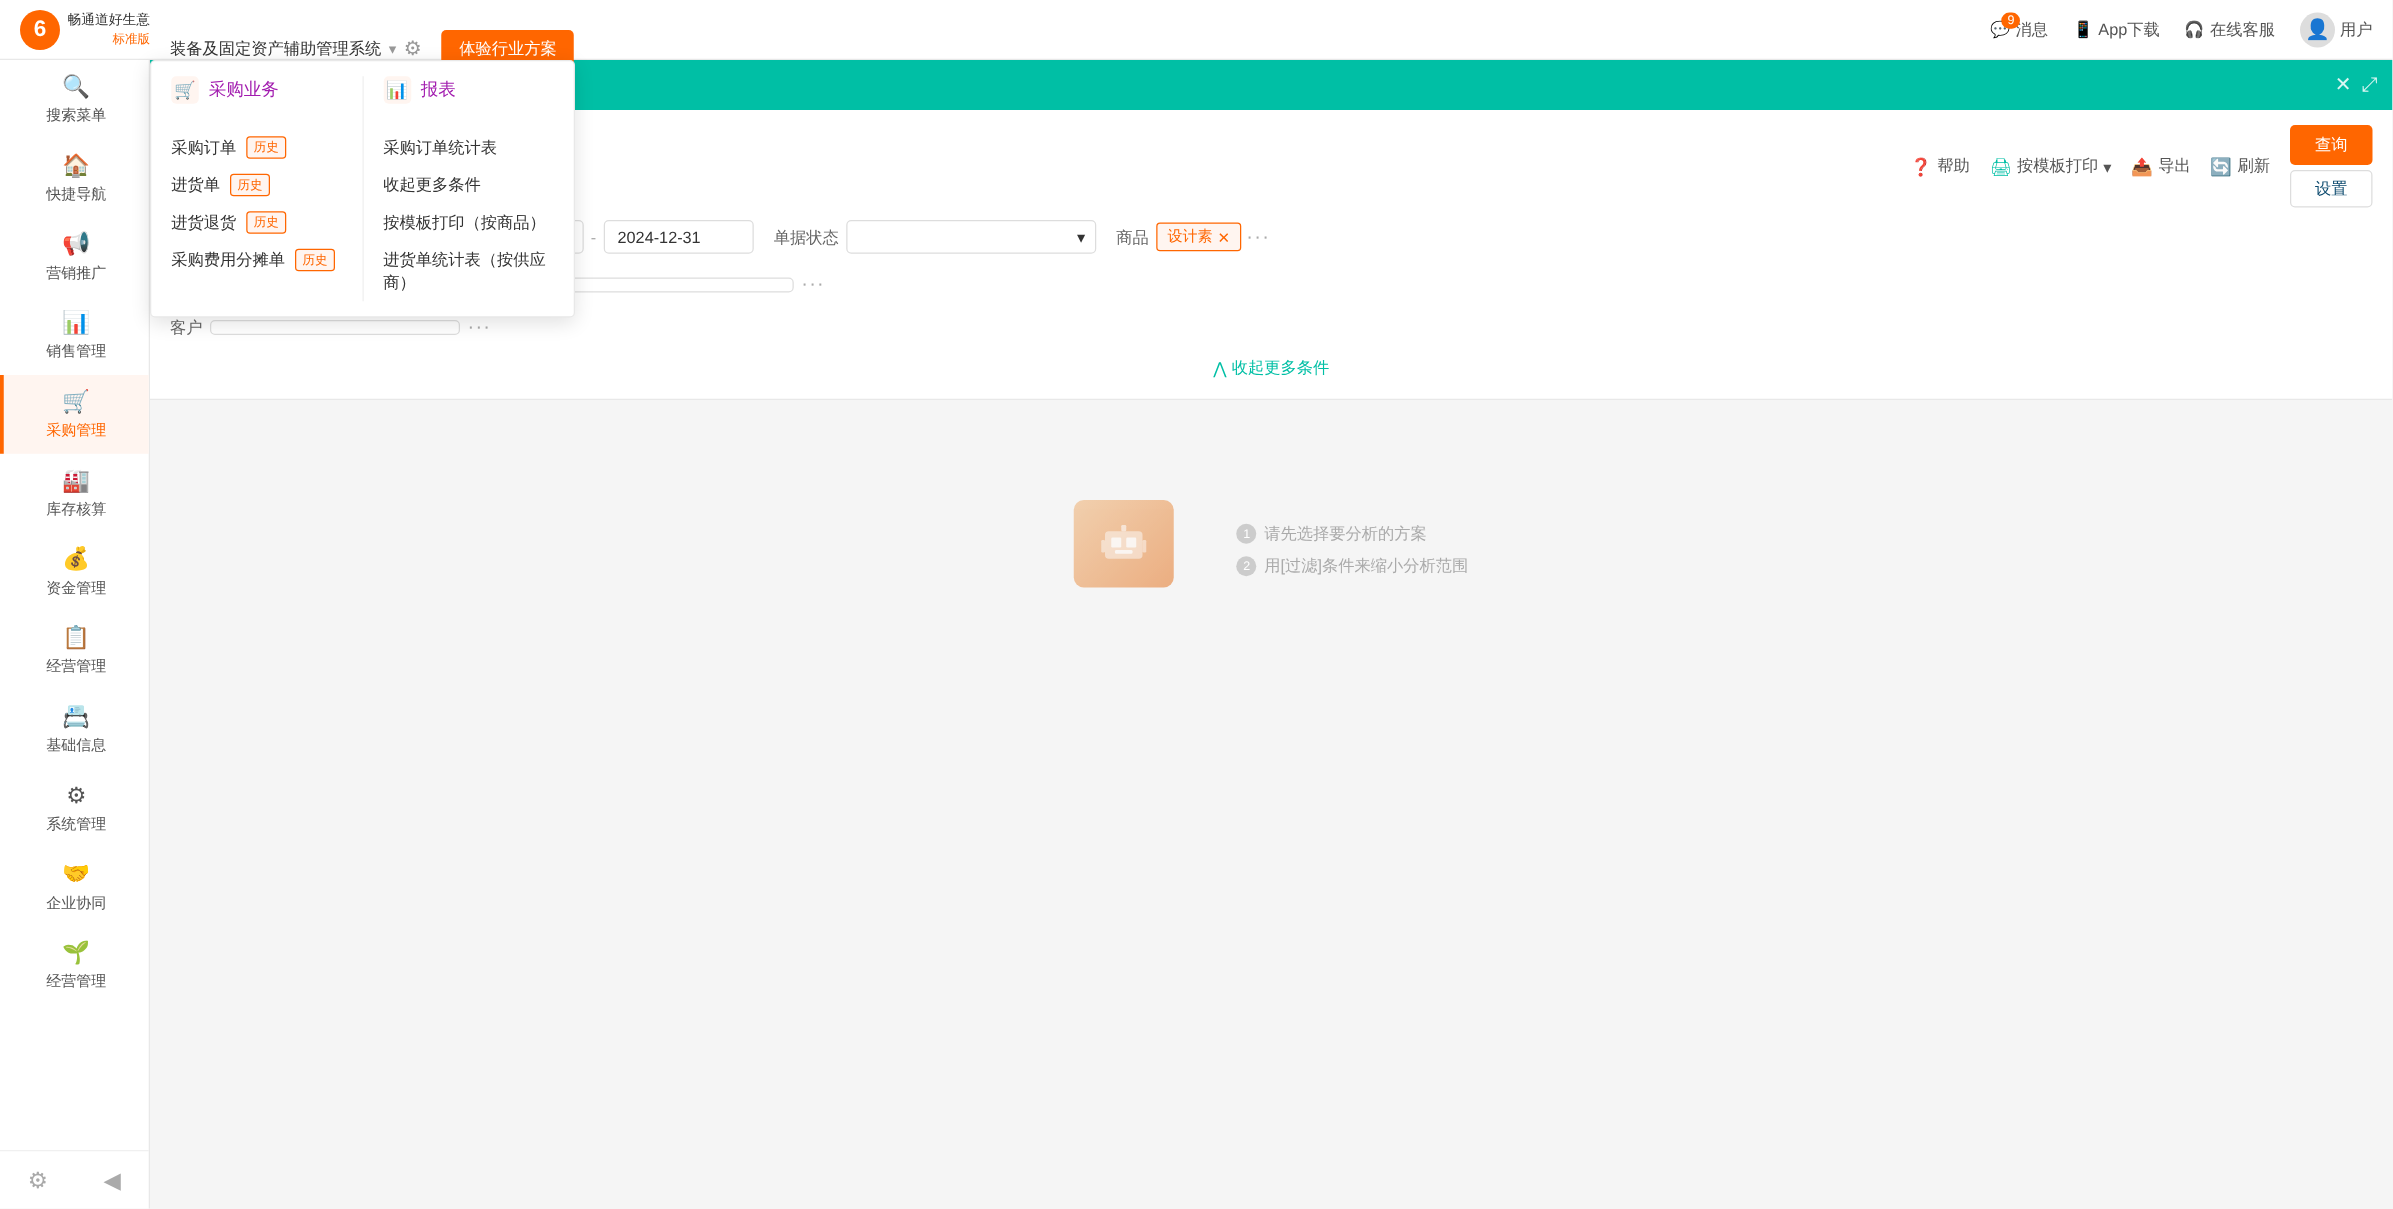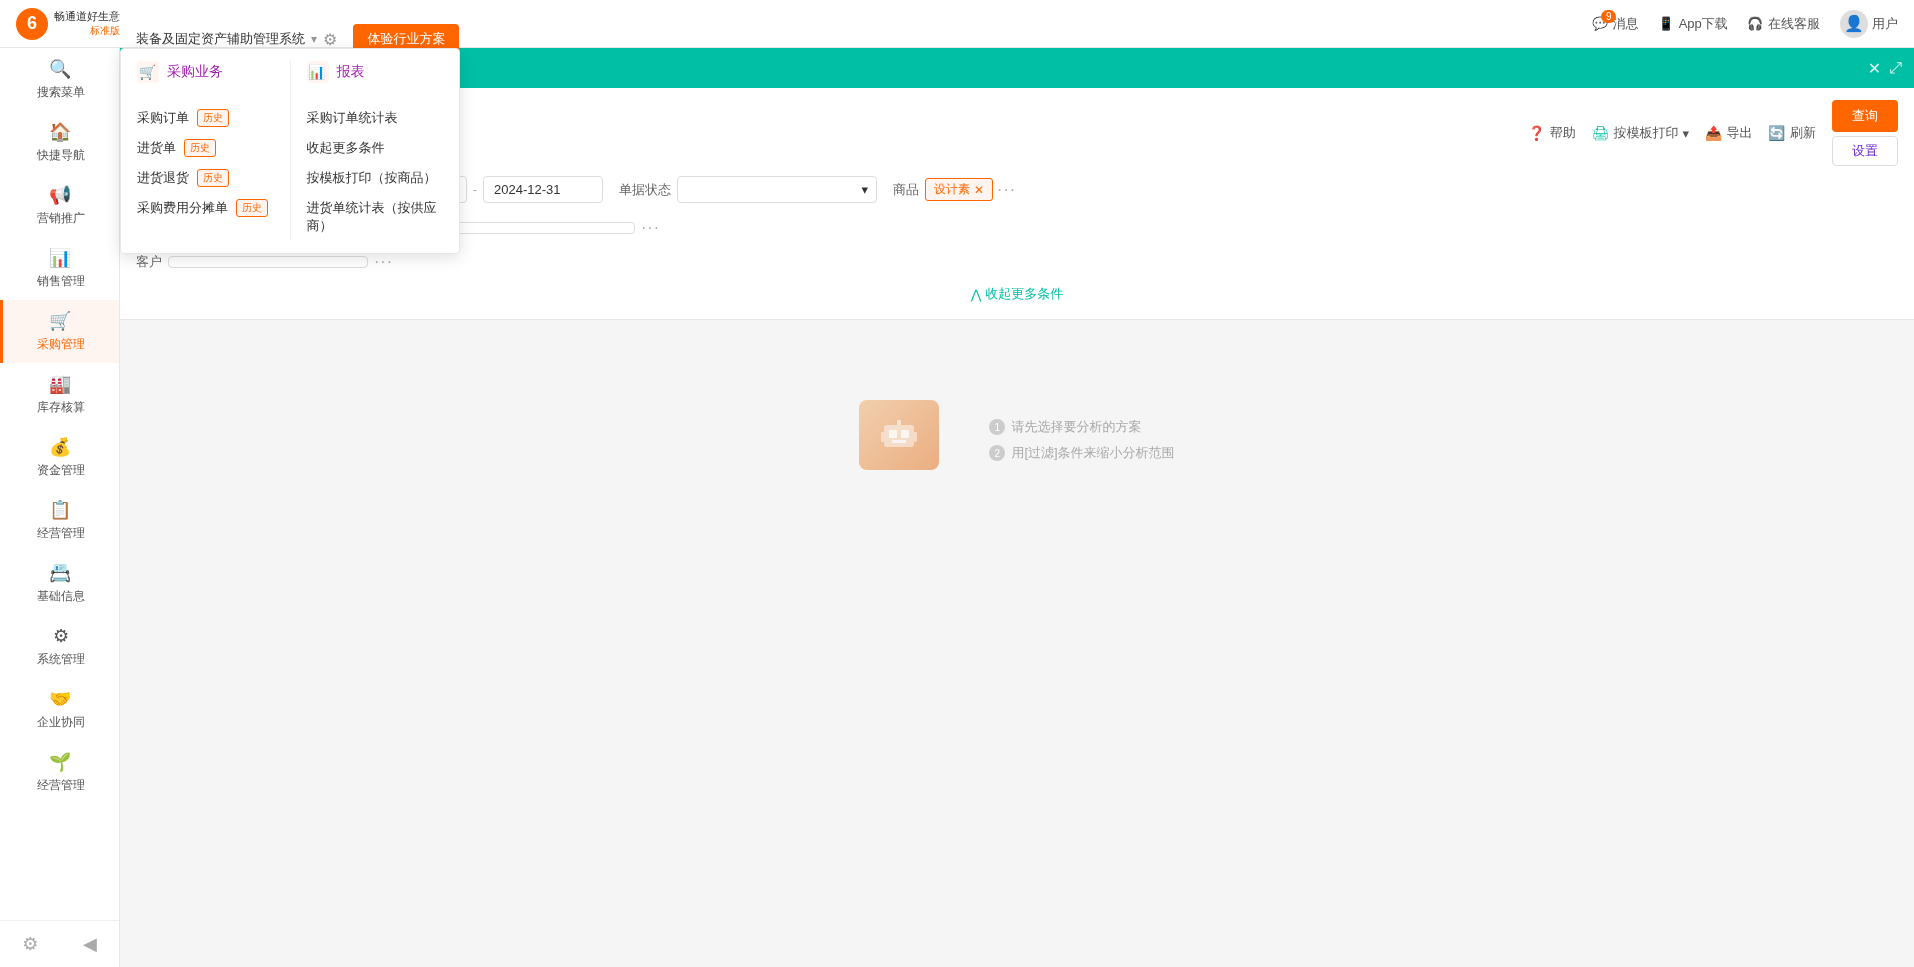--- a/index.html
+++ b/index.html
@@ -193,21 +193,21 @@
       background: #f60;
       color: #fff;
       border: none;
       border-radius: 4px;
       padding: 7px 20px;
       font-size: 13px;
       cursor: pointer;
     }
     .settings-btn {
       background: #fff;
-      color: #6d28d9;
+      color: #0c4a6e;
       border: 1px solid #ddd;
       border-radius: 4px;
       padding: 5px 14px;
       font-size: 13px;
       cursor: pointer;
     }
 
     .filter-row {
       display: flex;
       align-items: center;

